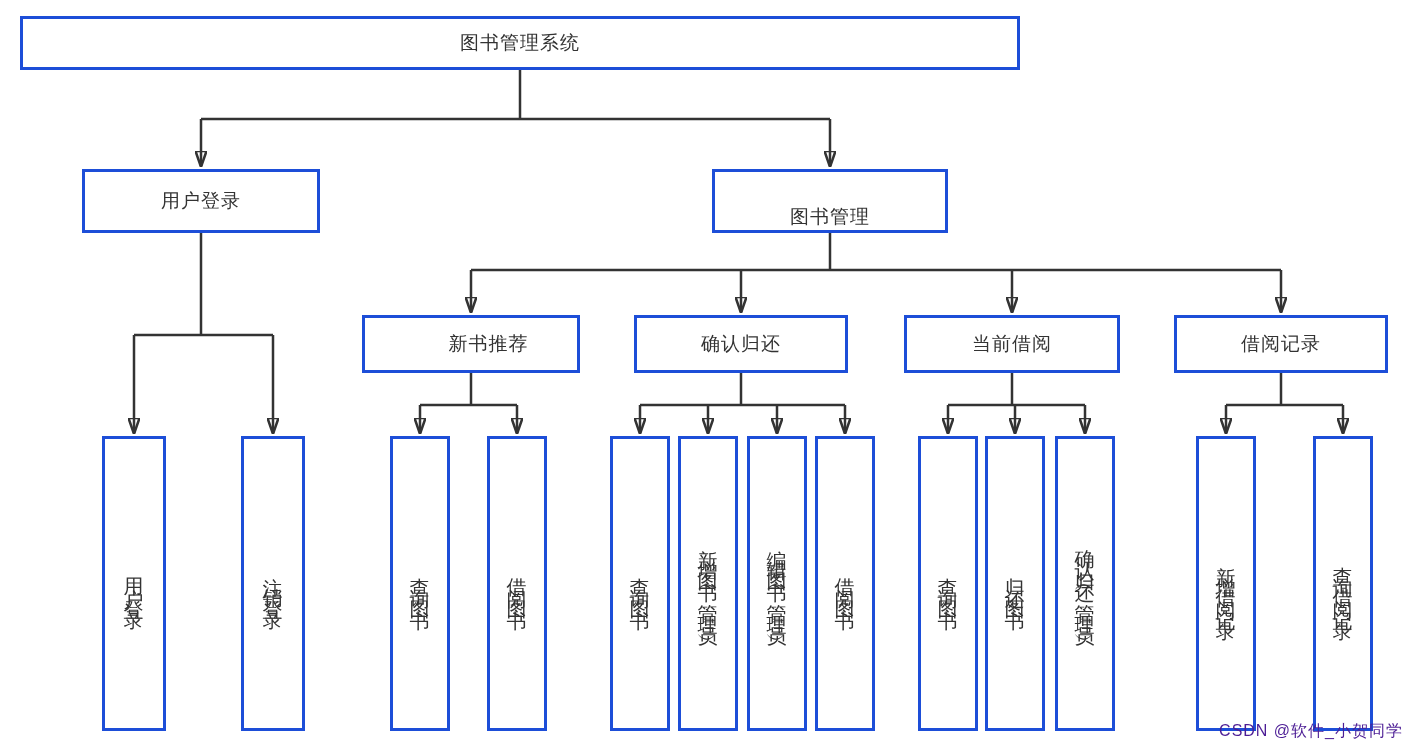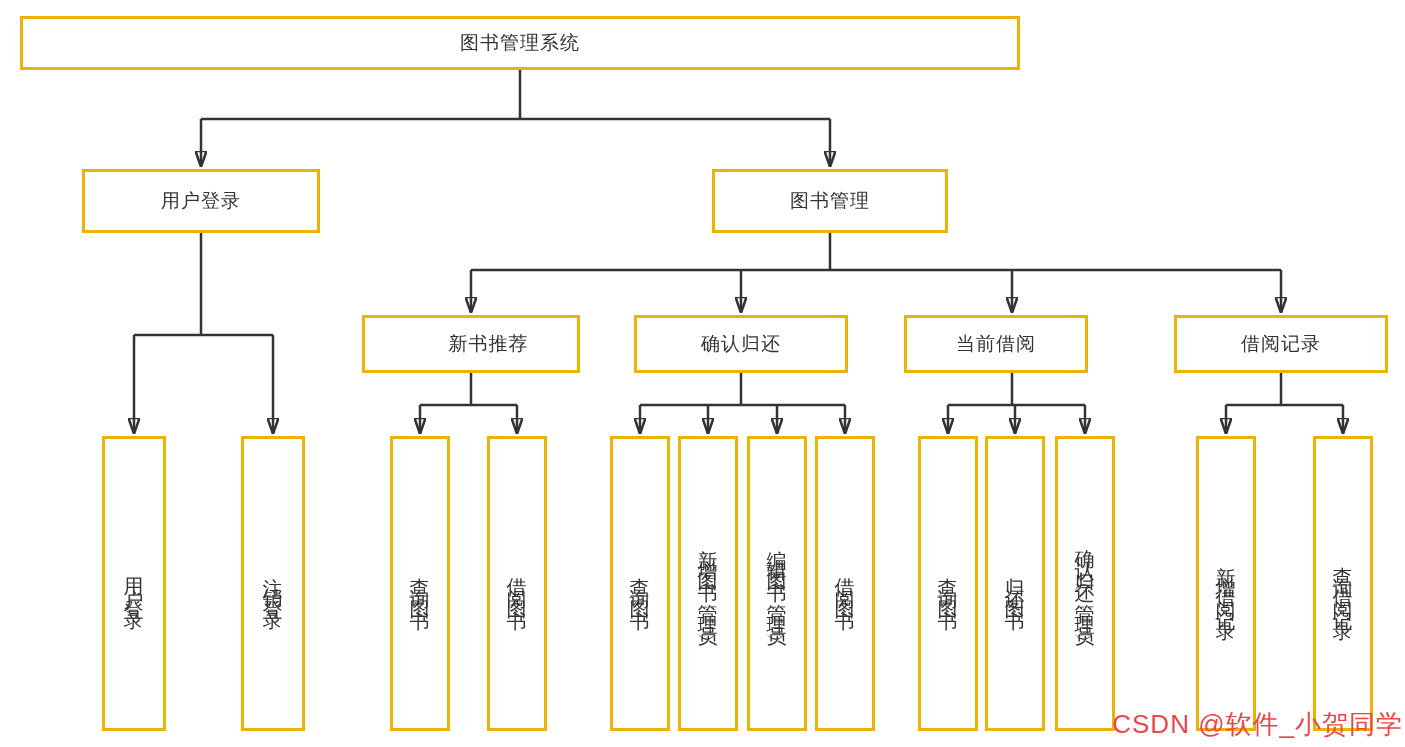--- a/index.html
+++ b/index.html
@@ -19,21 +19,21 @@
   }
   .connectors path {
     stroke: #333333;
     stroke-width: 2.5;
     fill: none;
   }
   .box {
     position: absolute;
     box-sizing: border-box;
     background: #ffffff;
-    border: 3px solid #eab308;
+    border: 3px solid #1d4ed8;
     display: flex;
     align-items: center;
     justify-content: center;
     font-size: 19px;
     letter-spacing: 1px;
     color: #333333;
   }
   .leaf {
     top: 436px;
     height: 295px;
@@ -43,22 +43,22 @@
     writing-mode: vertical-rl;
     text-orientation: mixed;
     font-size: 20px;
     line-height: 1;
     letter-spacing: 11px;
   }
   .watermark {
     position: absolute;
     right: 2px;
     bottom: 5px;
-    font-size: 26px;
-    color: #ef4444;
+    font-size: 16px;
+    color: #4c1d95;
     letter-spacing: 1px;
     white-space: nowrap;
     margin-left: 22px;
   }
 </style>
 </head>
 <body>
 
 <div class="canvas">
 
@@ -112,31 +112,31 @@
     </g>
   </svg>
 
   <div class="box" style="left:20px; top:16px; width:1000px; height:54px;">
     <span>图书管理系统</span>
   </div>
 
   <div class="box" style="left:82px; top:169px; width:238px; height:64px;">
     <span>用户登录</span>
   </div>
-  <div class="box" style="left:712px; top:169px; width:236px; height:64px;">
+  <div class="box" style="left:712px; top:169px; width:236px; height:64px;align-items:flex-end;">
     <span>图书管理</span>
   </div>
 
   <div class="box" style="left:362px; top:315px; width:218px; height:58px;padding-left:35px;">
     <span>新书推荐</span>
   </div>
   <div class="box" style="left:634px; top:315px; width:214px; height:58px;">
     <span>确认归还</span>
   </div>
-  <div class="box" style="left:904px; top:315px; width:184px; height:58px;">
+  <div class="box" style="left:904px; top:315px; width:216px; height:58px;">
     <span>当前借阅</span>
   </div>
   <div class="box" style="left:1174px; top:315px; width:214px; height:58px;">
     <span>借阅记录</span>
   </div>
 
   <div class="box leaf" style="left:102px; width:64px;">
     <span class="vtext">用户登录</span>
   </div>
   <div class="box leaf" style="left:241px; width:64px;">

